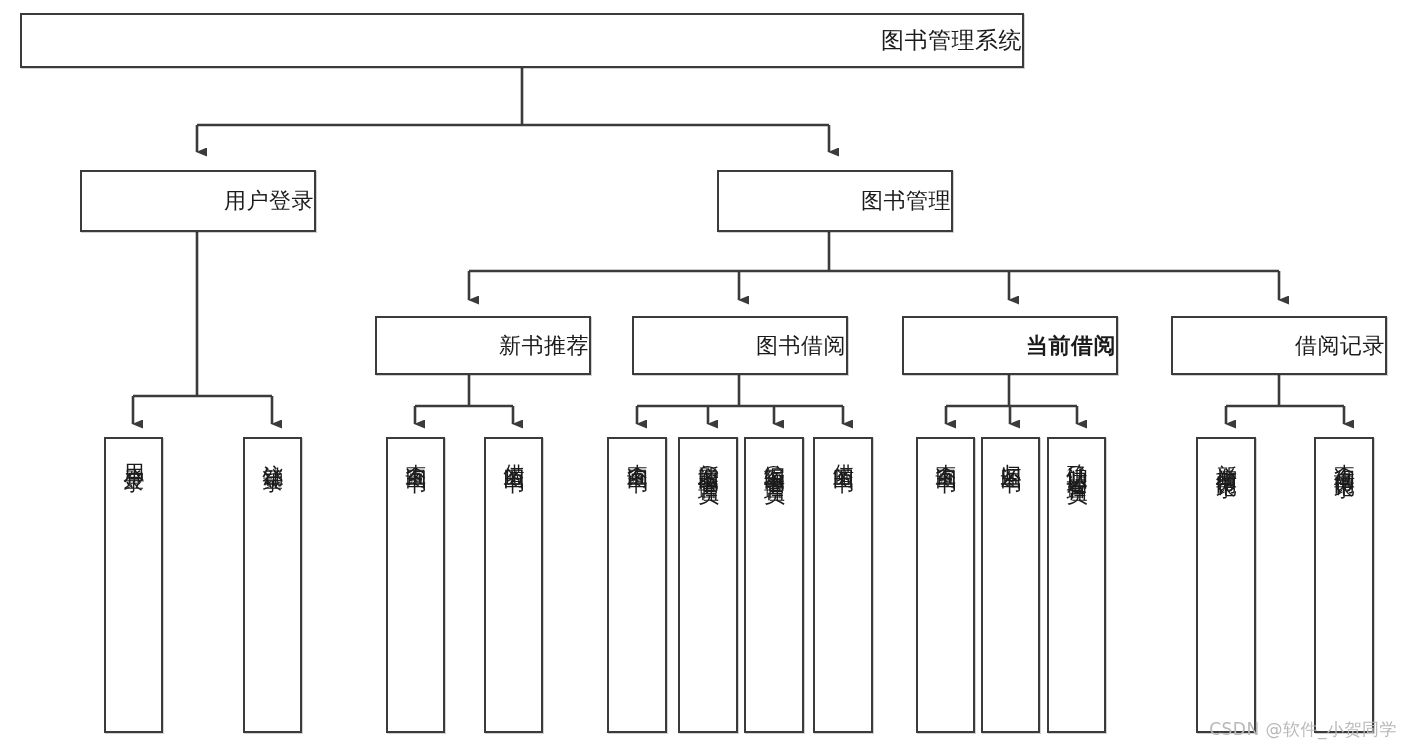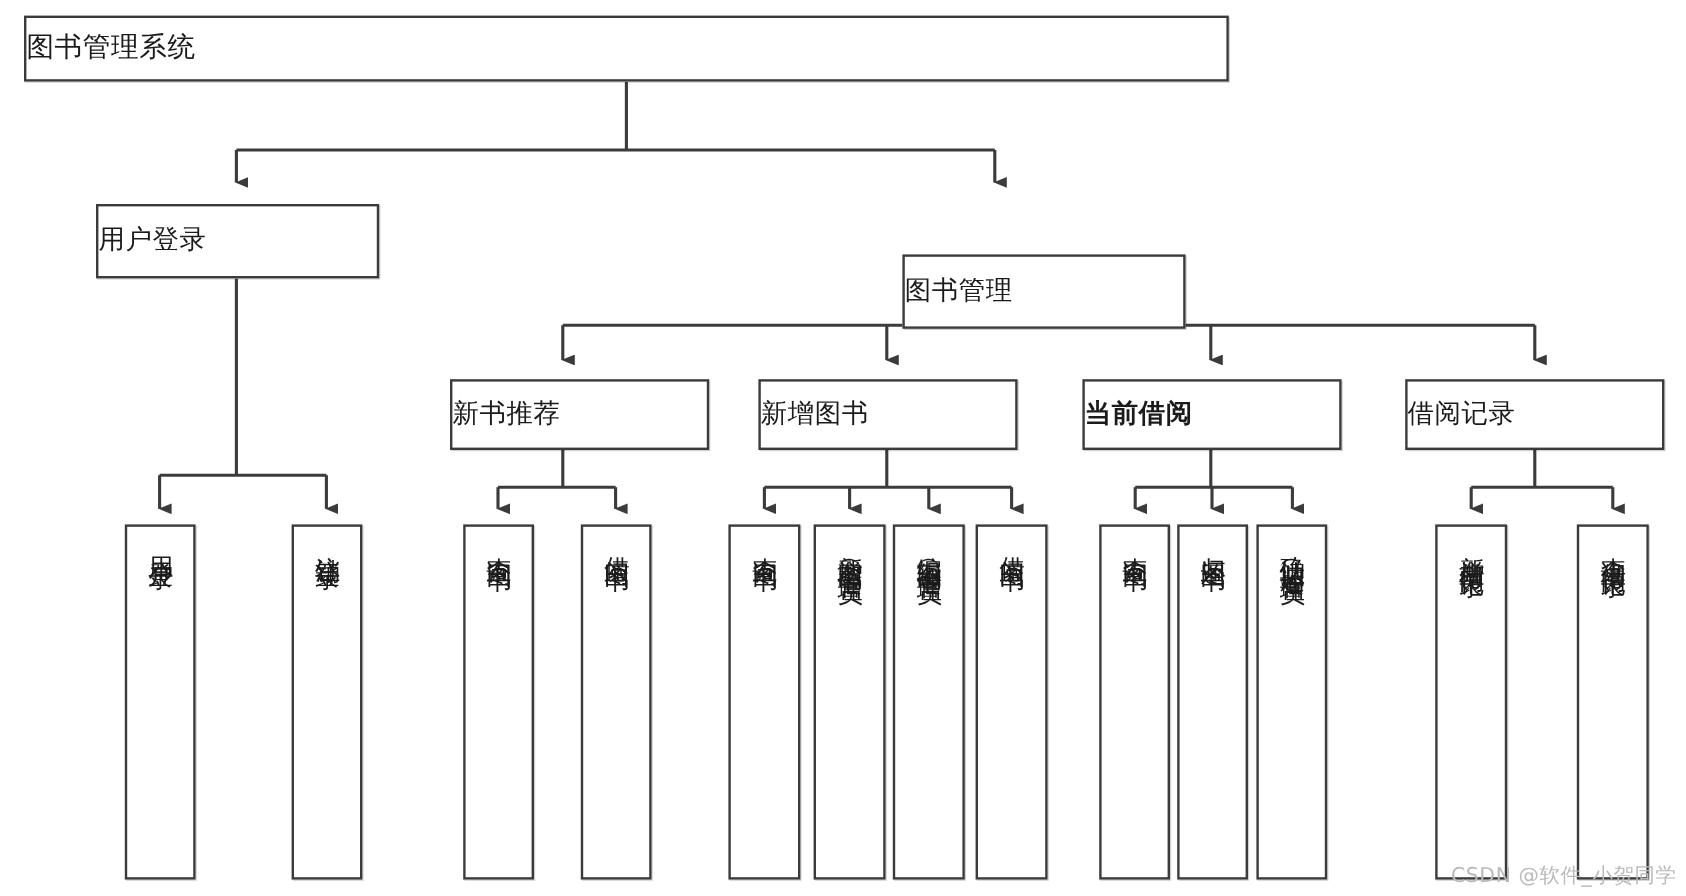--- a/index.html
+++ b/index.html
@@ -25,21 +25,21 @@
     height: 747px;
     pointer-events: none;
   }
   .node {
     position: absolute;
     box-sizing: border-box;
     border: 2.5px solid #3b3b3b;
     background: #ffffff;
     display: flex;
     align-items: center;
-    justify-content: flex-start;
+    justify-content: flex-end;
     box-shadow: 1px 1px 0 rgba(0,0,0,0.18);
   }
   .node .label {
     color: #1b1b1b;
     letter-spacing: 0.5px;
     text-align: center;
     line-height: 1.25;
   }
   .node.h .label {
     font-size: 22px;
@@ -126,29 +126,29 @@
     </g>
   </svg>
 
   <div class="node h root" style="left:20px; top:13px; width:1004px; height:55px;">
     <span class="label">图书管理系统</span>
   </div>
 
   <div class="node h" style="left:80px; top:170px; width:236px; height:62px;">
     <span class="label">用户登录</span>
   </div>
-  <div class="node h" style="left:752px; top:170px; width:236px; height:62px;margin-top:42px;">
+  <div class="node h" style="left:717px; top:170px; width:236px; height:62px;">
     <span class="label">图书管理</span>
   </div>
 
   <div class="node h" style="left:362px; top:316px; width:216px; height:59px;margin-left:13px;">
     <span class="label">新书推荐</span>
   </div>
   <div class="node h" style="left:632px; top:316px; width:216px; height:59px;">
-    <span class="label">新增图书</span>
+    <span class="label">图书借阅</span>
   </div>
   <div class="node h" style="left:902px; top:316px; width:216px; height:59px;font-weight:bold;">
     <span class="label">当前借阅</span>
   </div>
   <div class="node h" style="left:1171px; top:316px; width:216px; height:59px;">
     <span class="label">借阅记录</span>
   </div>
 
   <div class="node v" style="left:104px; top:437px; width:59px; height:296px;">
     <span class="label">用户登录</span>

